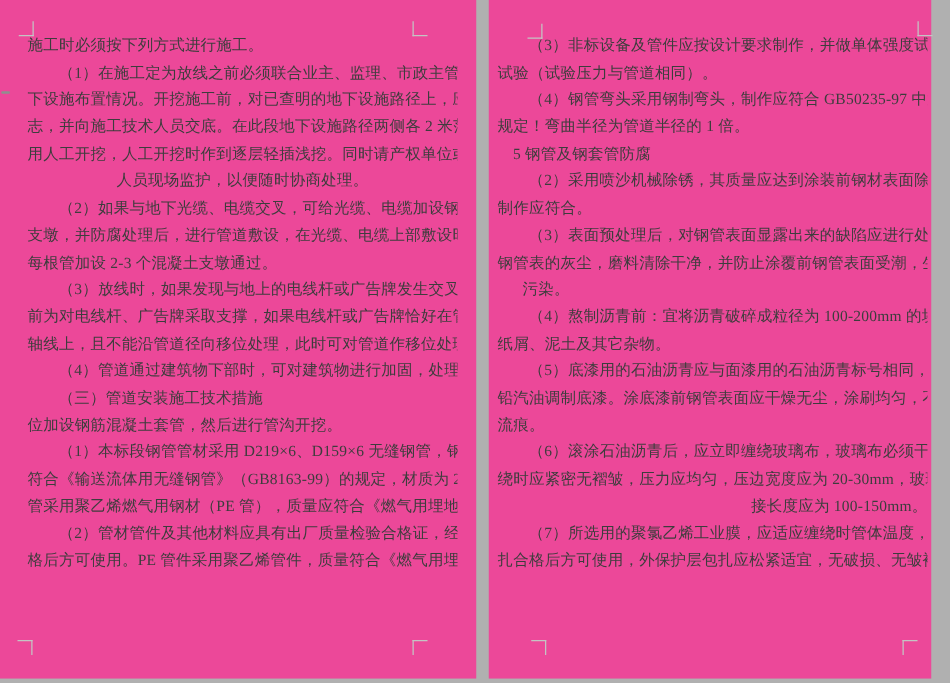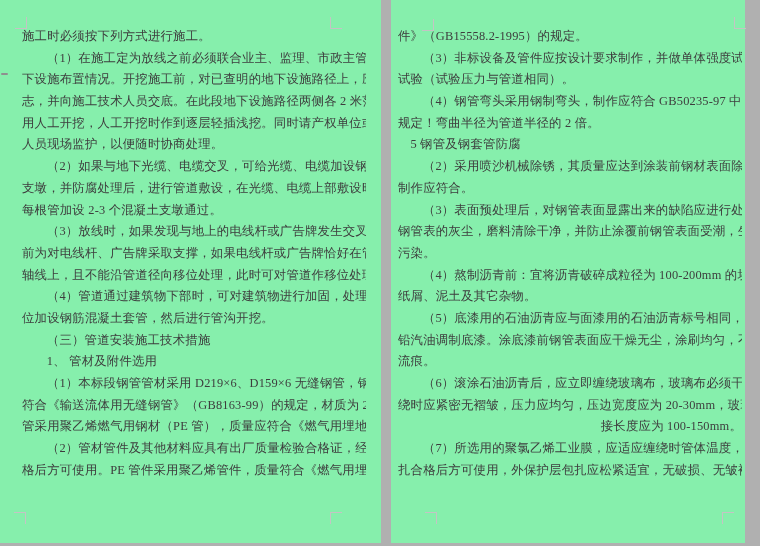--- a/index.html
+++ b/index.html
@@ -3,21 +3,21 @@
 <meta charset="utf-8">
 <style>
   html,body{margin:0;padding:0;}
   body{
     width:760px;height:546px;overflow:hidden;position:relative;
     background:#b0b0b0;
     font-family:"Liberation Serif","DejaVu Serif",serif;
   }
   .stage{position:absolute;inset:0;}
   .page{
-    position:absolute;top:0;height:543px;background:#86efac;
+    position:absolute;top:0;height:543px;background:#ec4899;
   }
   .page.left{left:0;width:381px;}
   .page.right{left:391px;width:354px;}
   .text-block{
     position:absolute;top:26px;width:344px;
     font-size:12.4px;line-height:21.7px;color:#3d3d3d;
     letter-spacing:0.2px;
   }
   .page.left .text-block{left:22px;}
   .page.right .text-block{left:7px;}
@@ -54,56 +54,54 @@
     <div class="crop tr"></div>
     <div class="crop bl"></div>
     <div class="crop br"></div>
     <div class="edge-tick"></div>
     <div class="text-block">
         <div class="ln" style="text-indent: 0em;">施工时必须按下列方式进行施工。</div>
         <div class="ln" style="text-indent: 2em;">（1）在施工定为放线之前必须联合业主、监理、市政主管部门探明地</div>
         <div class="ln" style="text-indent: 0em;">下设施布置情况。开挖施工前，对已查明的地下设施路径上，应做明确标</div>
         <div class="ln" style="text-indent: 0em;">志，并向施工技术人员交底。在此段地下设施路径两侧各 2 米范围内，采</div>
         <div class="ln" style="text-indent: 0em;">用人工开挖，人工开挖时作到逐层轻插浅挖。同时请产权单位或相关单位</div>
-        <div class="ln" style="text-indent: 0em;">人员现场监护，以便随时协商处理。</div>
+        <div class="ln" style="text-indent: 0em; text-align: center;">人员现场监护，以便随时协商处理。</div>
         <div class="ln" style="text-indent: 2em;">（2）如果与地下光缆、电缆交叉，可给光缆、电缆加设钢套管及砌加</div>
         <div class="ln" style="text-indent: 0em;">支墩，并防腐处理后，进行管道敷设，在光缆、电缆上部敷设时，必须给</div>
         <div class="ln" style="text-indent: 0em;">每根管加设 2-3 个混凝土支墩通过。</div>
         <div class="ln" style="text-indent: 2em;">（3）放线时，如果发现与地上的电线杆或广告牌发生交叉时，开挖之</div>
         <div class="ln" style="text-indent: 0em;">前为对电线杆、广告牌采取支撑，如果电线杆或广告牌恰好在管道敷设的</div>
         <div class="ln" style="text-indent: 0em;">轴线上，且不能沿管道径向移位处理，此时可对管道作移位处理。</div>
         <div class="ln" style="text-indent: 2em;">（4）管道通过建筑物下部时，可对建筑物进行加固，处理前在处理部</div>
+        <div class="ln" style="text-indent: 2em;">（三）管道安装施工技术措施</div>
         <div class="ln" style="text-indent: 0em;">位加设钢筋混凝土套管，然后进行管沟开挖。</div>
-        <div class="ln" style="text-indent: 2em;">（三）管道安装施工技术措施</div>
-        <div class="ln" style="text-indent: 2em;">1、 管材及附件选用</div>
         <div class="ln" style="text-indent: 2em;">（1）本标段钢管管材采用 D219×6、D159×6 无缝钢管，钢管质量应</div>
         <div class="ln" style="text-indent: 0em;">符合《输送流体用无缝钢管》（GB8163-99）的规定，材质为 20#钢。塑料</div>
         <div class="ln" style="text-indent: 0em;">管采用聚乙烯燃气用钢材（PE 管），质量应符合《燃气用埋地聚乙烯管材》</div>
         <div class="ln" style="text-indent: 2em;">（2）管材管件及其他材料应具有出厂质量检验合格证，经现场检验合</div>
         <div class="ln" style="text-indent: 0em;">格后方可使用。PE 管件采用聚乙烯管件，质量符合《燃气用埋地聚乙烯管</div>
       </div>
   </div>
 
   <div class="page right">
     <div class="crop tl"></div>
     <div class="crop tr"></div>
     <div class="crop bl"></div>
     <div class="crop br"></div>
     <div class="text-block">
-        <div class="ln" style="text-indent: 0em;">件》（GB15558.2-1995）的规定。</div>
         <div class="ln" style="text-indent: 2em;">（3）非标设备及管件应按设计要求制作，并做单体强度试验和气密性</div>
         <div class="ln" style="text-indent: 0em;">试验（试验压力与管道相同）。</div>
         <div class="ln" style="text-indent: 2em;">（4）钢管弯头采用钢制弯头，制作应符合 GB50235-97 中第 4.2 节的</div>
-        <div class="ln" style="text-indent: 0em;">规定！弯曲半径为管道半径的 2 倍。</div>
+        <div class="ln" style="text-indent: 0em;">规定！弯曲半径为管道半径的 1 倍。</div>
         <div class="ln" style="text-indent: 1em;">5 钢管及钢套管防腐</div>
         <div class="ln" style="text-indent: 2em;">（2）采用喷沙机械除锈，其质量应达到涂装前钢材表面除锈等级的 Sa2</div>
         <div class="ln" style="text-indent: 0em;">制作应符合。</div>
         <div class="ln" style="text-indent: 2em;">（3）表面预处理后，对钢管表面显露出来的缺陷应进行处理，附着在</div>
         <div class="ln" style="text-indent: 0em;">钢管表的灰尘，磨料清除干净，并防止涂覆前钢管表面受潮，生锈或二次</div>
-        <div class="ln" style="text-indent: 0em;">污染。</div>
+        <div class="ln" style="text-indent: 0em; margin-left: 20px;">污染。</div>
         <div class="ln" style="text-indent: 2em;">（4）熬制沥青前：宜将沥青破碎成粒径为 100-200mm 的块状，并清除</div>
         <div class="ln" style="text-indent: 0em;">纸屑、泥土及其它杂物。</div>
         <div class="ln" style="text-indent: 2em;">（5）底漆用的石油沥青应与面漆用的石油沥青标号相同，严禁使用含</div>
         <div class="ln" style="text-indent: 0em;">铅汽油调制底漆。涂底漆前钢管表面应干燥无尘，涂刷均匀，不得漏涂和</div>
         <div class="ln" style="text-indent: 0em;">流痕。</div>
         <div class="ln" style="text-indent: 2em;">（6）滚涂石油沥青后，应立即缠绕玻璃布，玻璃布必须干燥清洁，缠</div>
         <div class="ln" style="text-indent: 0em;">绕时应紧密无褶皱，压力应均匀，压边宽度应为 20-30mm，玻璃布接头的搭</div>
         <div class="ln" style="text-indent: 0em; text-align: right;">接长度应为 100-150mm。</div>
         <div class="ln" style="text-indent: 2em;">（7）所选用的聚氯乙烯工业膜，应适应缠绕时管体温度，并现场试包</div>
         <div class="ln" style="text-indent: 0em;">扎合格后方可使用，外保护层包扎应松紧适宜，无破损、无皱褶、脱壳。</div>

